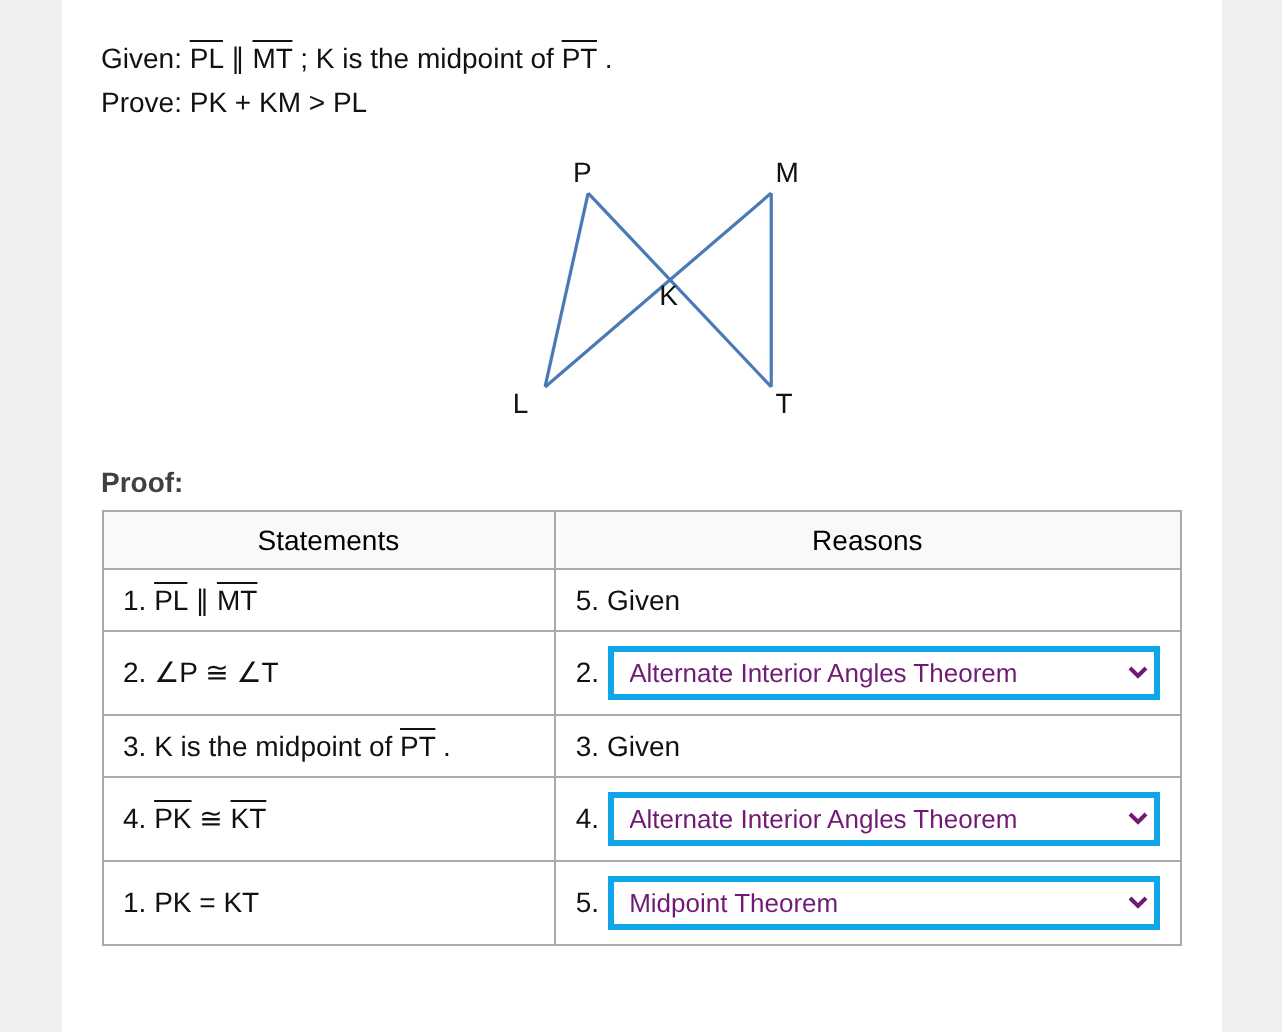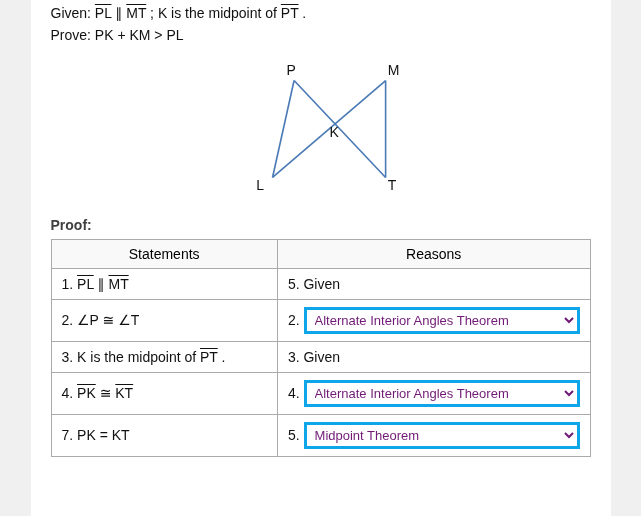--- a/index.html
+++ b/index.html
@@ -10,21 +10,21 @@
       display: flex;
       justify-content: center;
       align-items: center;
       width: 641px;
       min-height: 516px;
     }
     .page {
       background: #fff;
       width: 580px;
       min-height: 516px;
-      padding: 2px 20px 20px 20px;
+      padding: 18px 20px 20px 20px;
     }
     .given-block {
       margin-bottom: 12px;
       line-height: 1.6;
     }
     .given-block p {
       font-size: 14px;
       color: #111;
     }
     .overline {
@@ -183,21 +183,21 @@
               <option>Midpoint Theorem</option>
               <option>Given</option>
               <option>Triangle Inequality Theorem</option>
             </select>
           </div>
         </td>
       </tr>
 
       <tr>
         <td>
-          7. PK = KT
+          1. PK = KT
         </td>
         <td>
           <div class="dropdown-cell">
             <span style="margin-right:4px;">5.</span>
             <select>
               <option selected="">Midpoint Theorem</option>
               <option>Alternate Interior Angles Theorem</option>
               <option>Given</option>
               <option>Triangle Inequality Theorem</option>
             </select>

